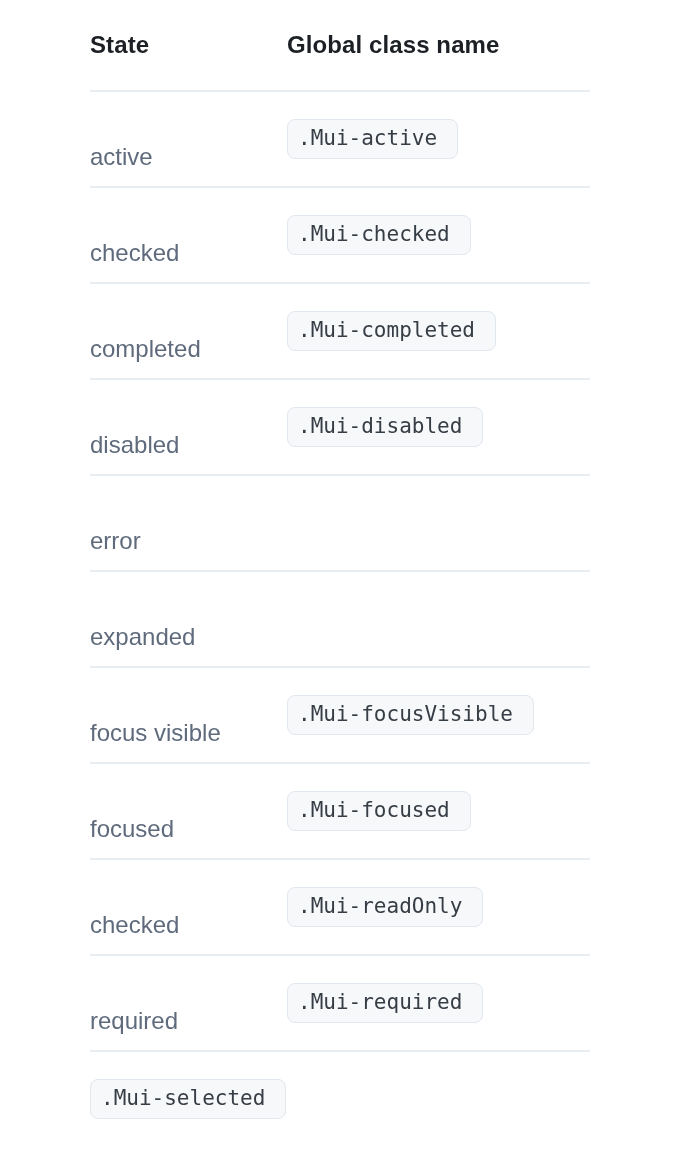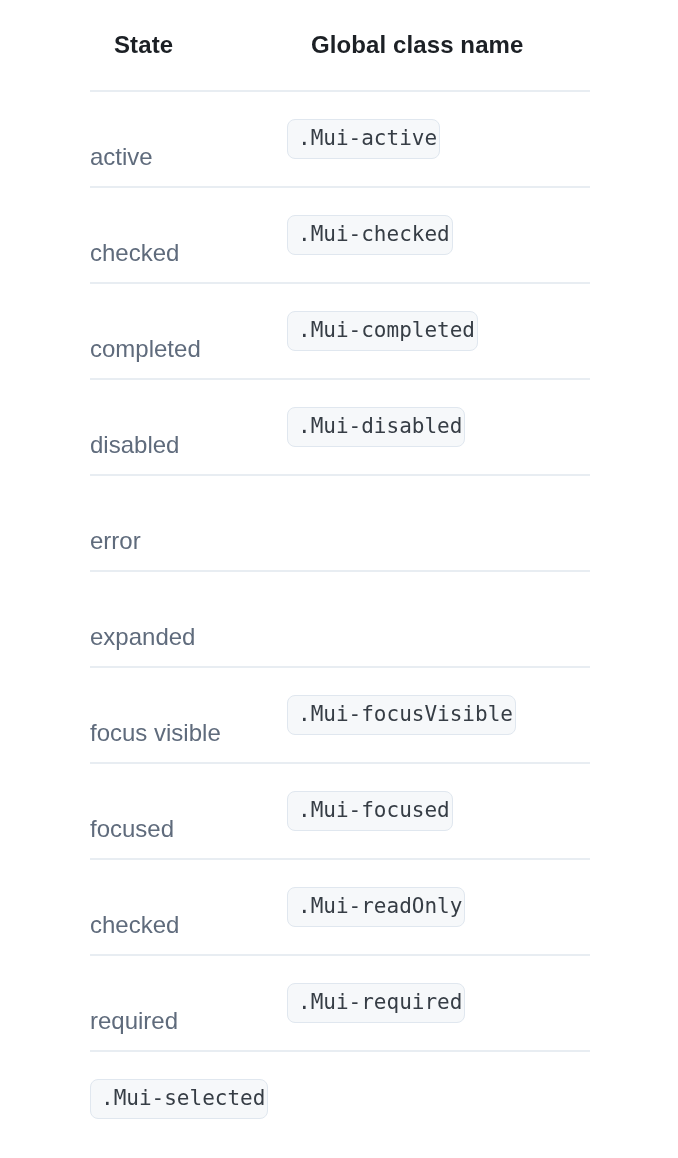--- a/index.html
+++ b/index.html
@@ -17,21 +17,20 @@
   .state-table {
     position: absolute;
     left: 90px;
     top: 0;
     width: 500px;
   }
   .thead {
     display: flex;
     align-items: center;
     height: 90px;
-    margin-left: 24px;
   }
   .th {
     font-size: 24px;
     font-weight: 600;
     color: #1c2025;
     letter-spacing: 0.1px;
   }
   .col-state { width: 197px; flex: none; }
   .col-class { flex: 1; }
   .row {
@@ -51,21 +50,21 @@
   .cell-class { flex: 1; }
   .code-chip {
     display: inline-block;
     font-family: "DejaVu Sans Mono", "Liberation Mono", monospace;
     font-size: 21px;
     line-height: 1.35;
     color: #363d45;
     background: #f6f8fa;
     border: 1.5px solid #e0e7ef;
     border-radius: 8px;
-    padding: 4px 2px 5px 10px;
+    padding: 4px 20px 5px 10px;
     white-space: nowrap;
   }
 </style>
 </head>
 <body>
 
 <div class="state-table">
 
   <div class="thead">
     <div class="th col-state">State</div>

